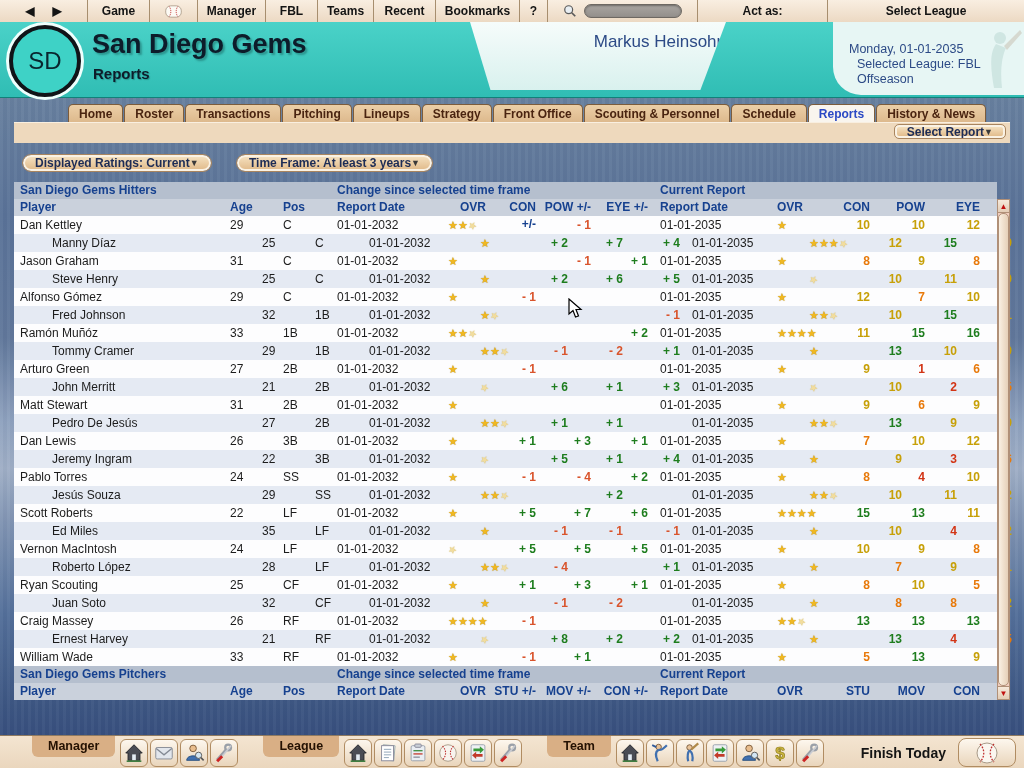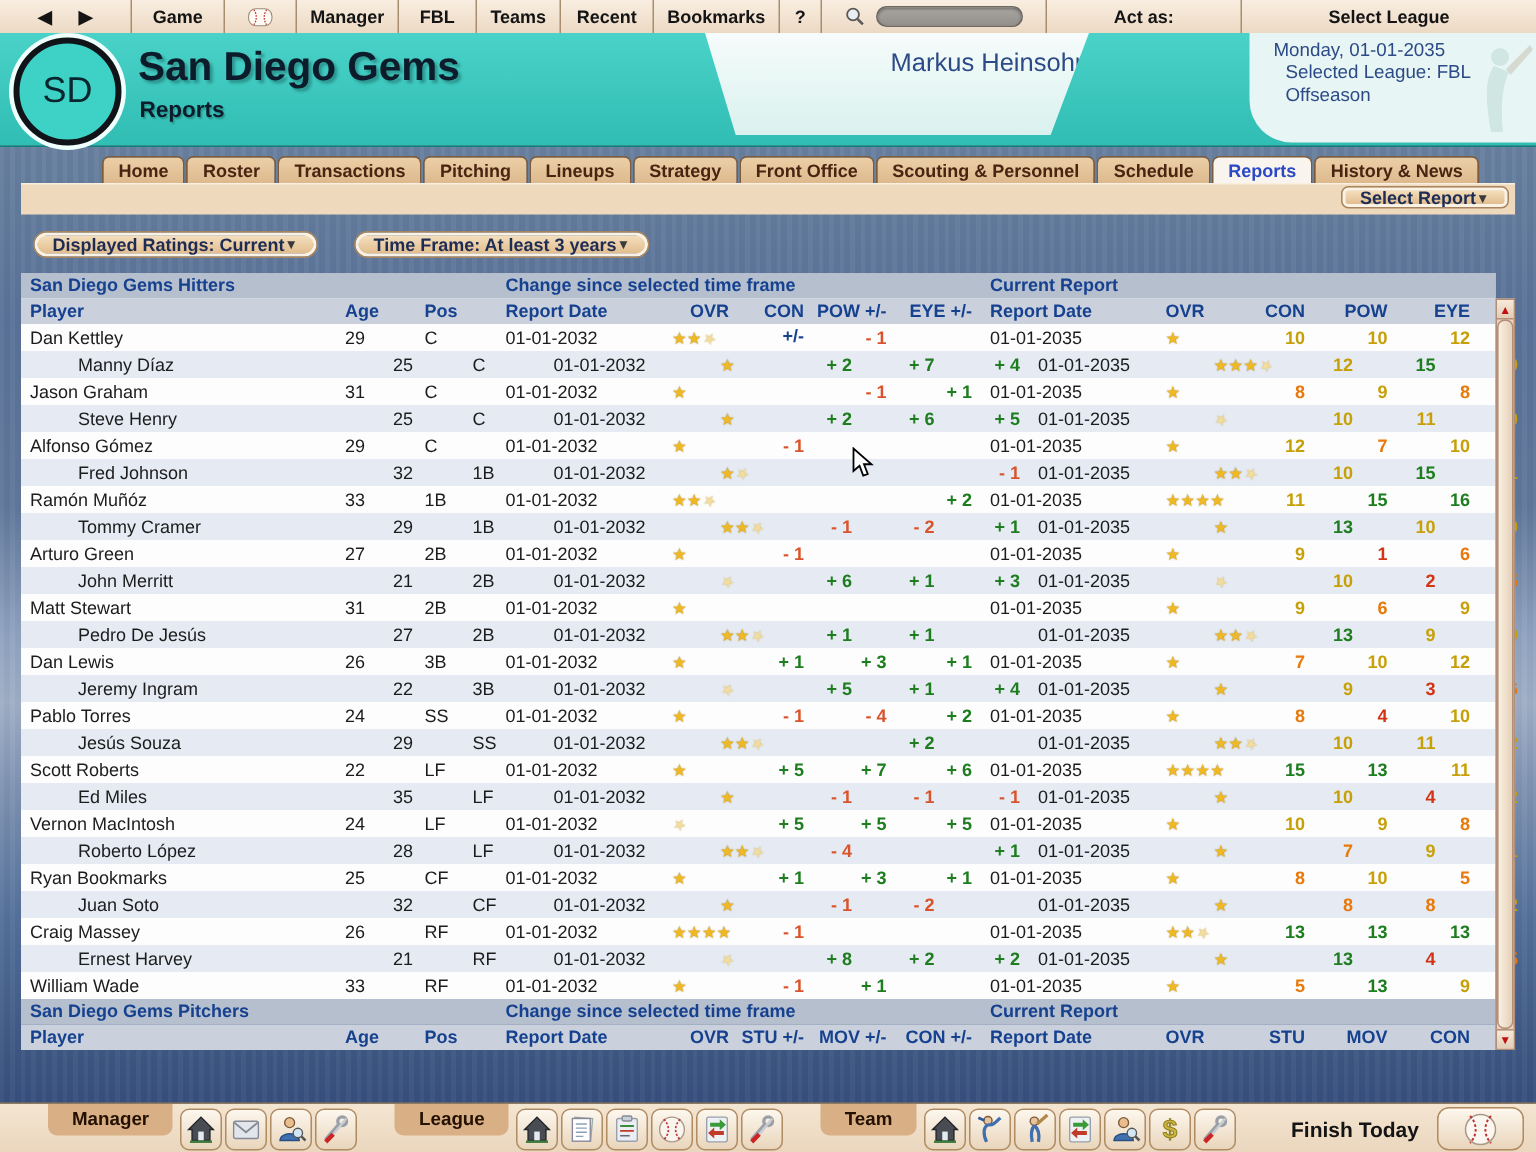--- a/index.html
+++ b/index.html
@@ -32,21 +32,21 @@
       color:#0d1c2a;text-shadow:1px 1px 1px rgba(5,50,48,.3);}
   .panelA{position:absolute;left:470px;top:0;width:256px;height:68px;
       background:linear-gradient(#f6fcfb,#d9f1ee);
       clip-path:polygon(0 0,100% 0,90% 100%,8% 100%);
       color:#2c4a86;font-size:17px;text-align:right;}
   .panelA .l1{margin-top:10px;}
   .panelA .l2{margin-top:13px;}
   .panelB{position:absolute;left:833px;top:0;width:191px;height:73px;
       background:#e7f6f4;border-bottom-left-radius:28px;color:#2c4a86;font-size:12.5px;}
   .panelB div{padding-left:16px;}
-  .panelB .d1{padding-top:4px;}
+  .panelB .d1{padding-top:20px;}
   .panelB .d2,.panelB .d3{padding-left:24px;margin-top:1px;}
   #batter-sil{position:absolute;right:2px;top:4px;opacity:.55;}
   
   #tabs{position:absolute;left:20px;top:104px;height:18px;display:flex;font-size:12px;font-weight:bold;padding-left:48px;}
   .tab{padding:0 10px;line-height:18px;background:linear-gradient(#eccfa7,#ddb98d);
       border:1px solid #7c5c3c;border-bottom:none;border-radius:5px 5px 0 0;margin-right:1px;
       color:#4a2410;cursor:default;}
   .tab.active{background:#f9f5ee;color:#2b49c4;}
   #tabstrip{position:absolute;left:14px;top:122px;width:996px;height:21px;
       background:#eed9bd;border-top:1px solid #f9efe0;box-sizing:border-box;}
@@ -504,21 +504,21 @@
         <div class="pr1"><span class="neg">- 4</span></div>
         <div class="pr1"></div>
         <div class="pr1"><span class="pos">+ 1</span></div>
         <div class="al">01-01-2035</div>
         <div class="stars2"><span class="st">★</span></div>
         <div class="pr2 o">7</div>
         <div class="pr2 y">9</div>
         <div class="pr2 y">11</div>
       </div>
       <div class="grid trow alt0">
-        <div class="al">Ryan Bookmarks</div>
+        <div class="al">Ryan Scouting</div>
         <div class="al">25</div>
         <div class="al">CF</div>
         <div class="al">01-01-2032</div>
         <div class="stars"><span class="st">★</span></div>
         <div class="pr1"><span class="pos">+ 1</span></div>
         <div class="pr1"><span class="pos">+ 3</span></div>
         <div class="pr1"><span class="pos">+ 1</span></div>
         <div class="al">01-01-2035</div>
         <div class="stars2"><span class="st">★</span></div>
         <div class="pr2 o">8</div>

